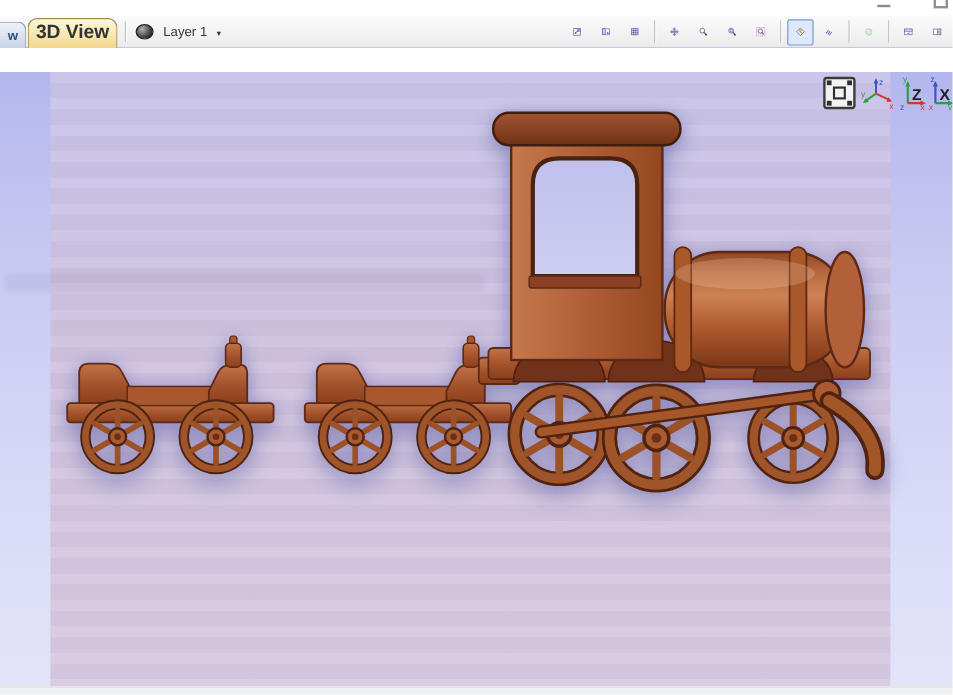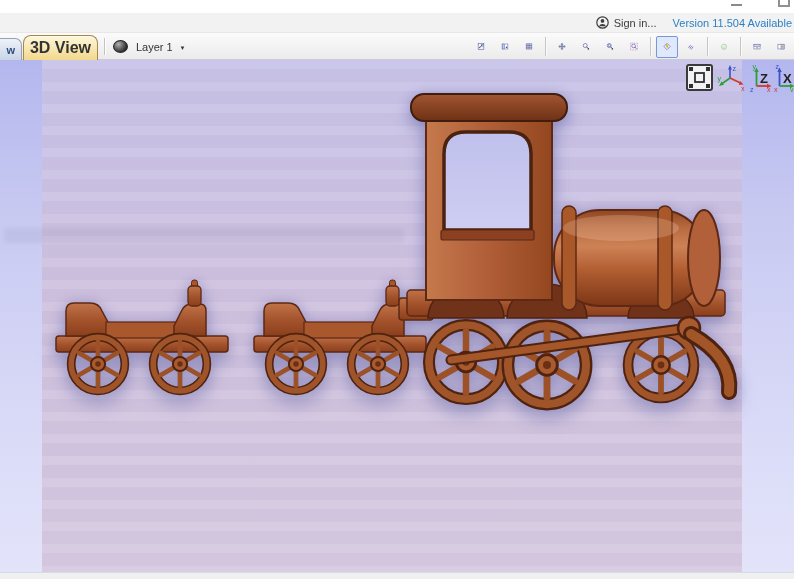--- a/index.html
+++ b/index.html
@@ -104,31 +104,20 @@
 </head>
 <body>
 
 <div class="screen">
 
   <div class="titlebar">
     <div class="win-min"></div>
     <div class="win-max"></div>
   </div>
 
-  <div class="menubar">
-    <div class="signin">
-      <svg width="13" height="13" viewBox="0 0 13 13">
-        <circle cx="6.5" cy="6.5" r="5.7" fill="none" stroke="#3c3c3c" stroke-width="1.2"></circle>
-        <circle cx="6.5" cy="4.9" r="1.9" fill="#3c3c3c"></circle>
-        <path d="M3.1 10.2 a3.5 2.9 0 0 1 6.8 0 Z" fill="#3c3c3c"></path>
-      </svg>
-      <span>Sign in...</span>
-    </div>
-    <a class="version">Version 11.504 Available</a>
-  </div>
 
   <div class="tabbar">
     <div class="tab-partial">
       <span>w</span>
     </div>
     <div class="tab-active">
       <span>3D View</span>
     </div>
     <div class="bar-sep"></div>
     <div class="layer-chip">

